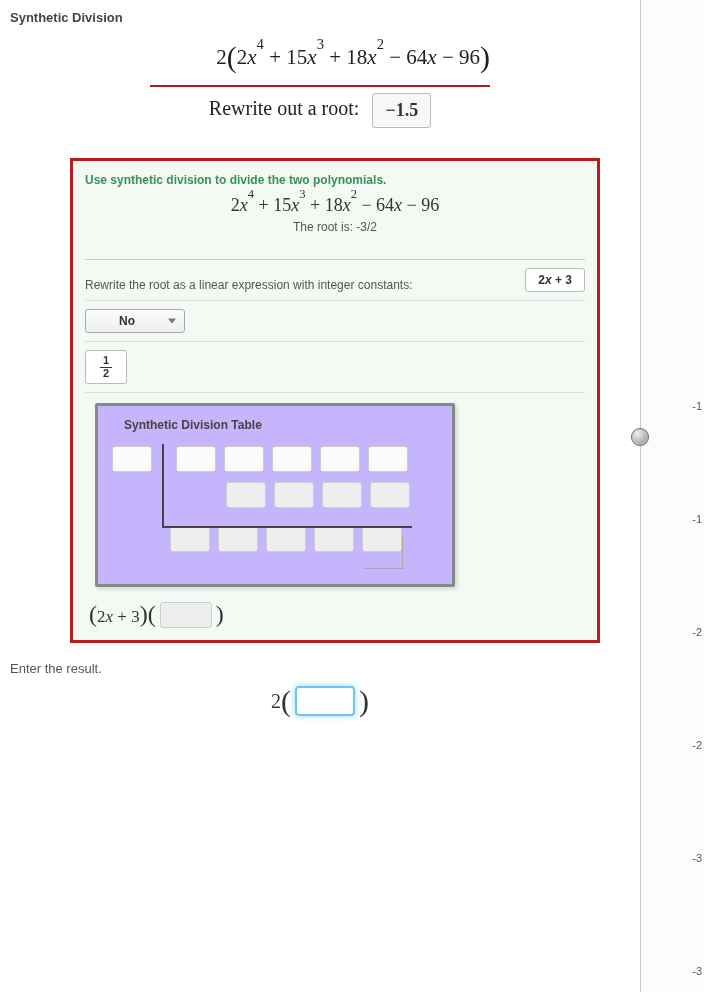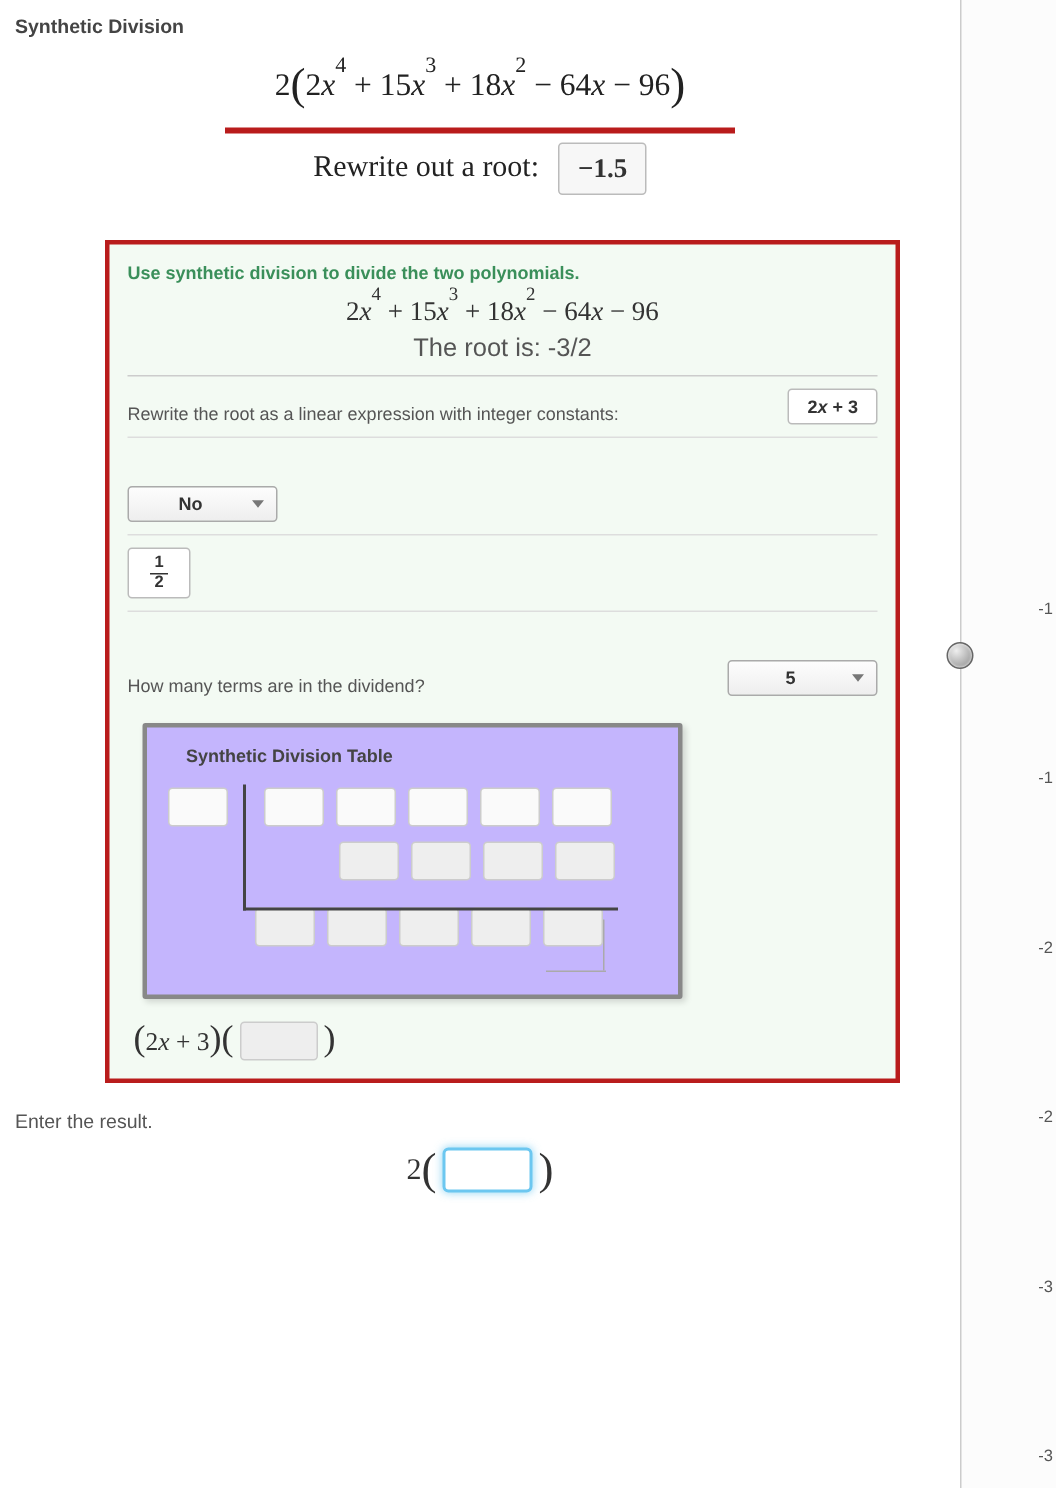--- a/index.html
+++ b/index.html
@@ -41,25 +41,25 @@
       font-size: 11px;
       color: #555;
     }
     .sec-title {
       font-weight: bold;
       font-size: 13px;
       color: #444;
       margin-bottom: 6px;
     }
     .poly-line {
-      text-align: center;
+      text-align: right;
       font-size: 21px;
       font-family: Georgia, "Times New Roman", serif;
       color: #222;
-      border-bottom: 4px solid #b91c1c;
+      border-bottom: 2px solid #b91c1c;
       width: 340px;
       margin: 8px auto 6px auto;
       padding-bottom: 4px;
       line-height: 1.6;
     }
     .paren-big { font-size: 30px; vertical-align: -3px; font-weight: 300;}
     sup { font-size: 0.7em; position: relative; top: -0.5em; }
     .factor-line {
       text-align: center;
       font-size: 20px;
@@ -93,24 +93,24 @@
       margin-bottom: 6px;
     }
     .wb-poly {
       text-align: center;
       font-size: 18px;
       font-family: Georgia, "Times New Roman", serif;
       margin-bottom: 4px;
     }
     .wb-root {
       text-align: center;
-      font-size: 17px;
+      font-size: 12px;
       color: #555;
       border-bottom: 1px solid #ccc;
-      padding-bottom: 8px;
+      padding-bottom: 25px;
       margin-bottom: 0;
     }
     .qrow {
       display: flex;
       align-items: flex-end;
       justify-content: space-between;
       border-bottom: 1px solid #ddd;
       padding: 8px 0;
       font-size: 12px;
       color: #555;
@@ -132,21 +132,20 @@
       border: 1px solid #aaa;
       background: linear-gradient(#fdfdfd,#eee);
       border-radius: 3px;
       padding: 4px 28px 4px 12px;
       font-size: 12px;
       font-weight: bold;
       color: #333;
       min-width: 100px;
       text-align: center;
       position: relative;
-      margin-top: 24px;
     }
     .ans-select::after {
       content: "";
       position: absolute;
       right: 8px; top: 50%;
       width: 0; height: 0;
       border-left: 4px solid transparent;
       border-right: 4px solid transparent;
       border-top: 5px solid #777;
       transform: translateY(-50%);
@@ -277,24 +276,20 @@
     <div class="qrow">
       <div class="ans-select">No</div>
     </div>
 
     <div class="qrow">
       <div class="ans-chip">
         <span class="frac"><span class="n">1</span><span class="d">2</span></span>
       </div>
     </div>
 
-    <div class="qrow" style="border-bottom:none;">
-      <div class="q">How many terms are in the dividend?</div>
-      <div class="ans-select">5</div>
-    </div>
 
     <div class="syn-table-wrap">
       <div class="syn-title">Synthetic Division Table</div>
       <div class="syn-grid">
         <div class="divider-v"></div>
         <div class="divider-h"></div>
         <div class="syn-row">
           <div class="cell"></div>
           <div style="width:8px"></div>
           <div class="cell"></div>

